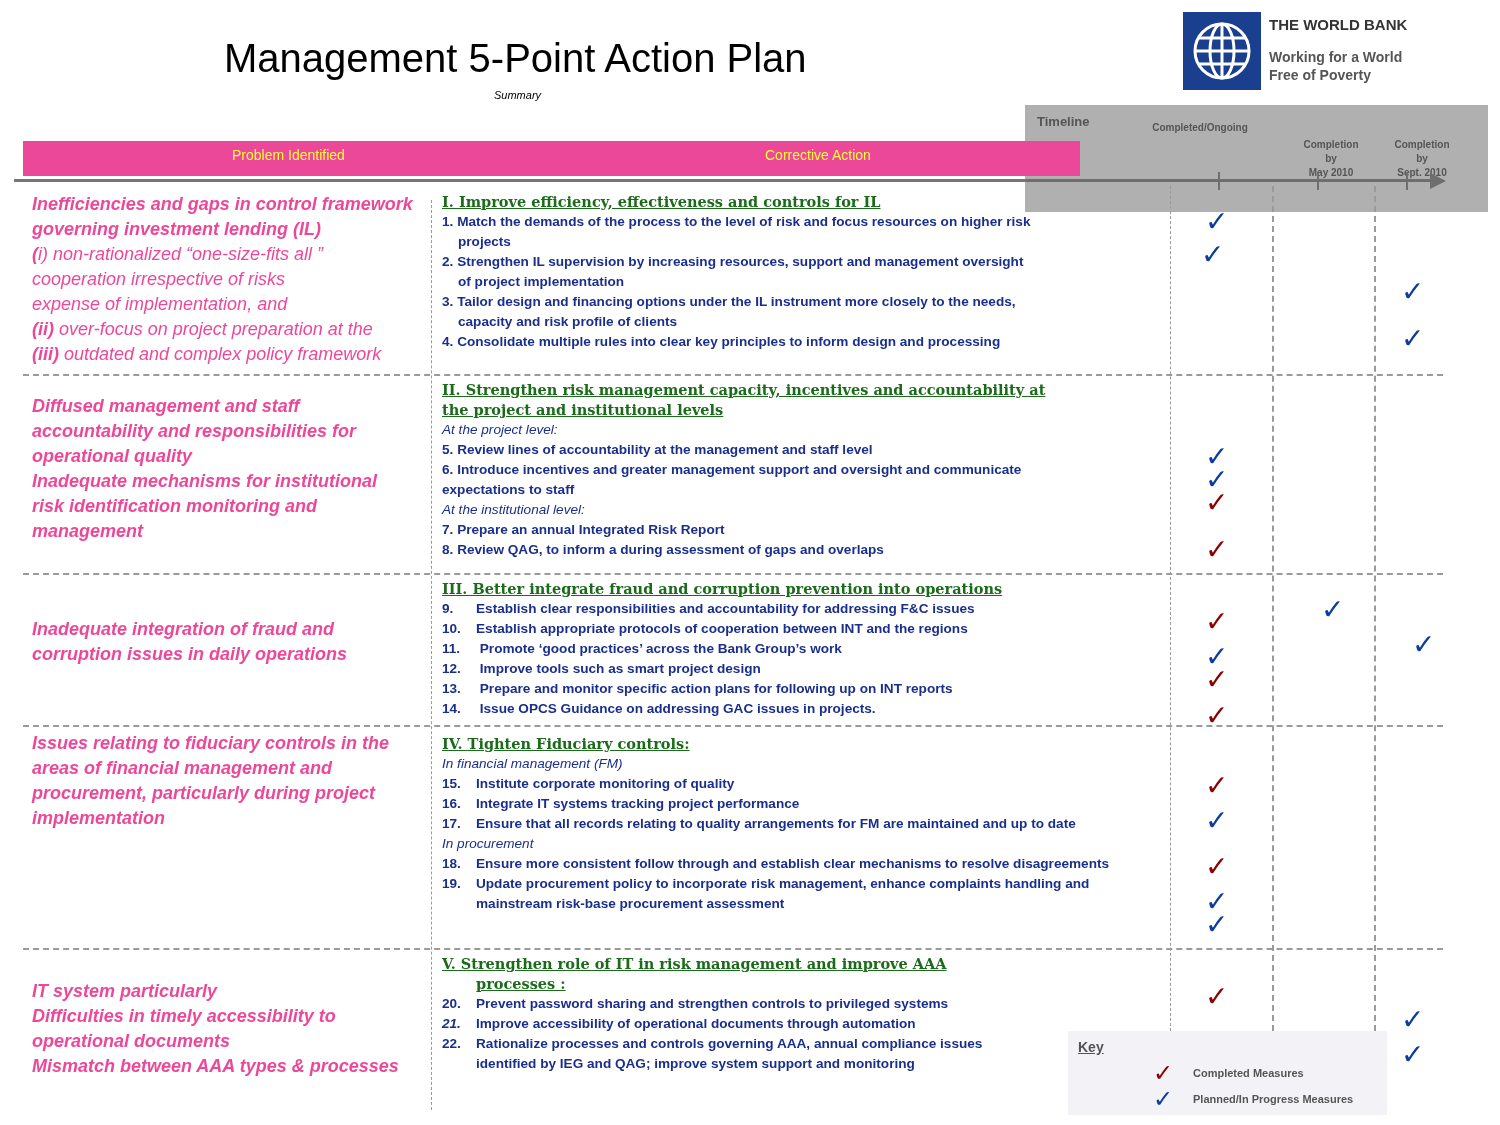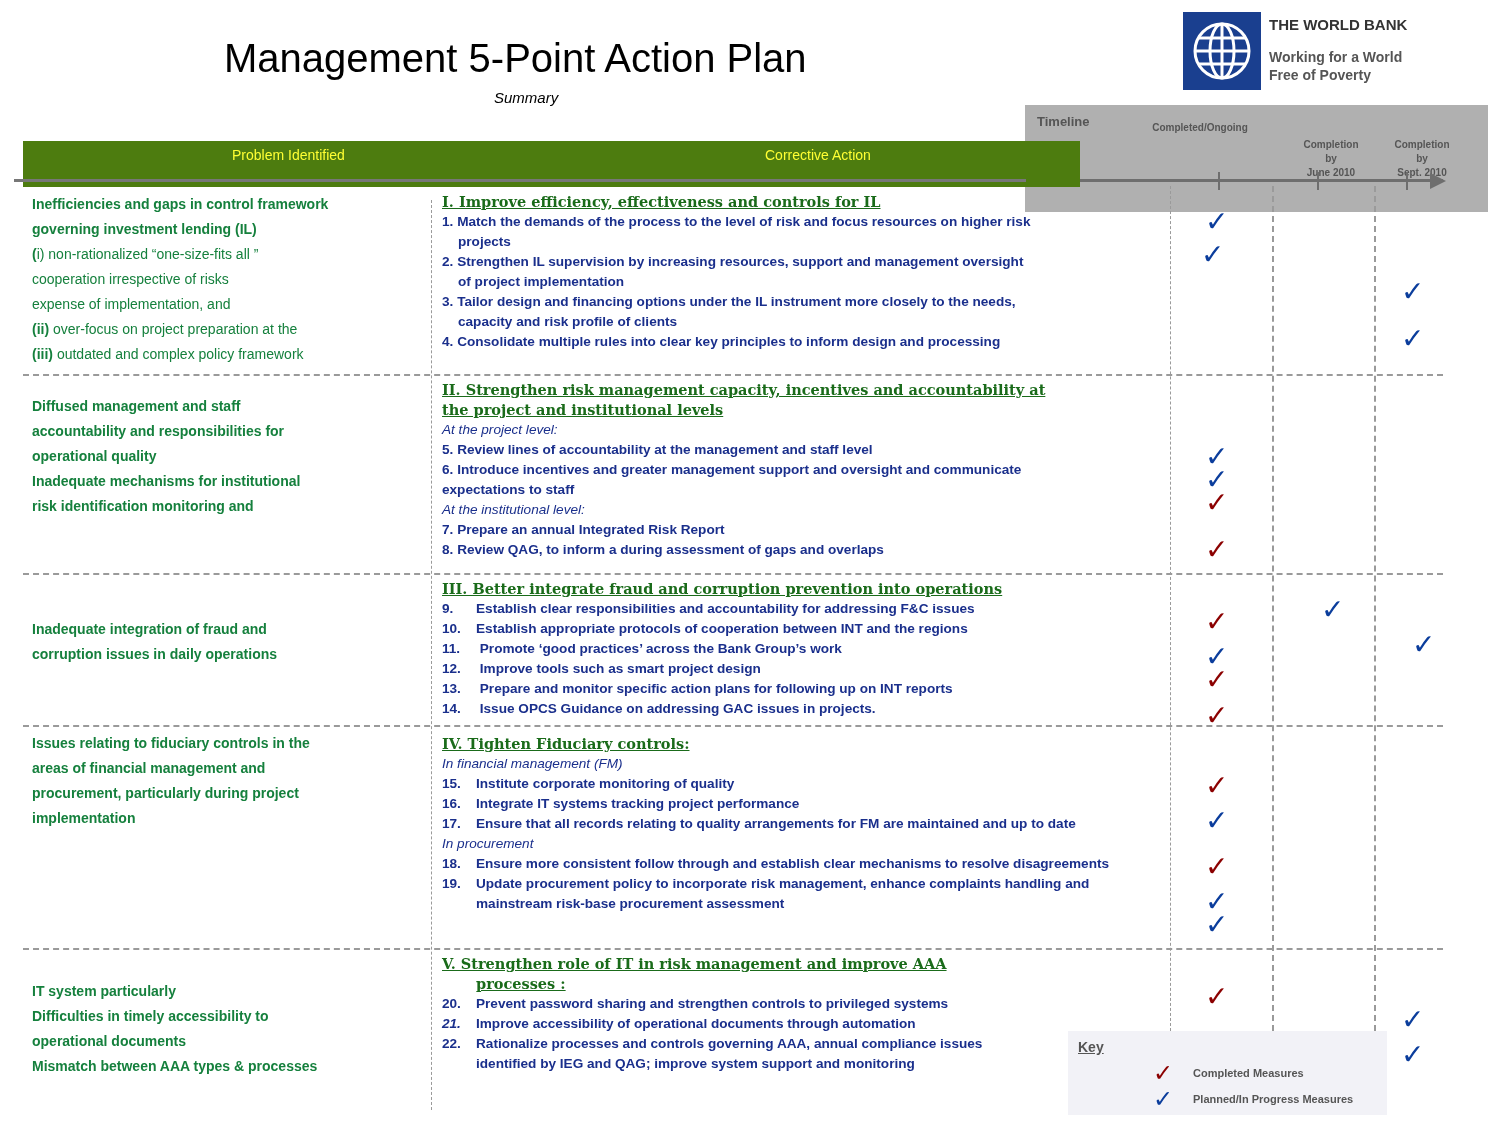--- a/index.html
+++ b/index.html
@@ -1,39 +1,39 @@
 <!DOCTYPE html>
 <html><head>
 <meta charset="utf-8">
 <style>
   html, body { margin:0; padding:0; }
   body { width:1500px; height:1125px; position:relative; background:#fff; overflow:hidden;
          font-family:"Liberation Sans", "DejaVu Sans", sans-serif; }
   .abs { position:absolute; }
   .title { left:224px; top:36px; font-size:40px; color:#000; white-space:nowrap; }
-  .subtitle { left:494px; top:89px; font-size:15px; font-style:italic; color:#000; }
+  .subtitle { left:494px; top:89px; font-size:11px; font-style:italic; color:#000; }
 
   .logo { left:1183px; top:12px; width:240px; height:78px; }
   .logo-box { position:absolute; left:0; top:0; width:78px; height:78px; background:#1a3f8f; }
   .logo-box svg { position:absolute; left:8px; top:8px; }
   .logo-name { position:absolute; left:86px; top:4px; font-size:15px; font-weight:bold; color:#333; white-space:nowrap; }
   .logo-tag { position:absolute; left:86px; top:36px; font-size:14px; font-weight:bold; color:#555; line-height:18px; white-space:nowrap; }
 
   .timeline-bg { left:1025px; top:105px; width:463px; height:107px; background:#b0b0b0; }
   .tl-label { left:1037px; top:114px; font-size:13px; font-weight:bold; color:#555; }
   .tl-col { font-size:10px; font-weight:bold; color:#555; text-align:center; line-height:14px; }
   .tl-axis { left:1025px; top:179px; width:418px; height:3px; background:#6e6e6e; }
   .tl-arrow { left:1430px; top:173px; width:0; height:0; border-top:8px solid transparent; border-bottom:8px solid transparent; border-left:16px solid #6e6e6e; }
   .tl-tick { width:2px; height:18px; background:#6e6e6e; top:172px; }
 
-  .header-bar { left:23px; top:141px; width:1057px; height:46px; background:#4d7c0f; }
+  .header-bar { left:23px; top:141px; width:1057px; height:35px; background:#ec4899; }
   .header-bar span { position:absolute; top:6px; font-size:14px; color:#ffff33; }
   .header-line { left:14px; top:179px; width:1012px; height:3px; background:#777; }
 
-  .problem { left:32px; font-size:14px; color:#15803d; line-height:25px; width:395px; }
+  .problem { left:32px; font-size:18px; color:#ec4899; line-height:25px; width:395px;font-style:italic; }
   .problem b { font-weight:bold; }
   .problem .bold { font-weight:bold; }
 
   .action { left:442px; width:720px; color:#1a2f8c; font-size:13.6px; font-weight:bold; line-height:20px; }
   .action .sec-title { font-family:"DejaVu Serif","Liberation Serif",serif; color:#1a6b1a; text-decoration:underline; font-size:14.5px; font-weight:bold; line-height:20px; }
   .action .sub { font-style:italic; font-weight:normal; }
   .action .item { display:flex; }
   .action .num { display:inline-block; flex:0 0 auto; }
   .action .hang { padding-left:16px; }
 
@@ -76,21 +76,21 @@
 </div>
 
 <div class="abs timeline-bg"></div>
 <div class="abs tl-label">Timeline</div>
 <div class="abs tl-col" style="left:1140px; top:121px; width:120px;">
   <div>Completed/Ongoing</div>
 </div>
 <div class="abs tl-col" style="left:1290px; top:138px; width:82px;">
   <div>Completion</div>
   <div>by</div>
-  <div>June 2010</div>
+  <div>May 2010</div>
 </div>
 <div class="abs tl-col" style="left:1381px; top:138px; width:82px;">
   <div>Completion</div>
   <div>by</div>
   <div>Sept. 2010</div>
 </div>
 <div class="abs tl-axis"></div>
 <div class="abs tl-arrow"></div>
 <div class="abs tl-tick" style="left:1218px;"></div>
 <div class="abs tl-tick" style="left:1317px;"></div>
@@ -132,20 +132,21 @@
   <div class="hang">capacity and risk profile of clients</div>
   <div><span>4.</span> <span>Consolidate multiple rules into clear key principles to inform design and processing</span></div>
 </div>
 
 <div class="abs problem bold" style="top:394px; font-weight:bold;">
   <div>Diffused management and staff</div>
   <div>accountability and responsibilities for</div>
   <div>operational quality</div>
   <div>Inadequate mechanisms for  institutional</div>
   <div>risk  identification monitoring and</div>
+  <div>management</div>
 </div>
 
 <div class="abs action" style="top:380px;">
   <div class="sec-title">II. Strengthen risk management capacity, incentives and accountability at</div>
   <div class="sec-title">the project and institutional levels</div>
   <div class="sub">At the project level:</div>
   <div><span>5.</span> <span>Review lines of accountability at the management and staff level</span></div>
   <div><span>6.</span> <span>Introduce incentives and greater management support and oversight and communicate</span></div>
   <div>expectations to staff</div>
   <div class="sub">At the institutional level:</div>

